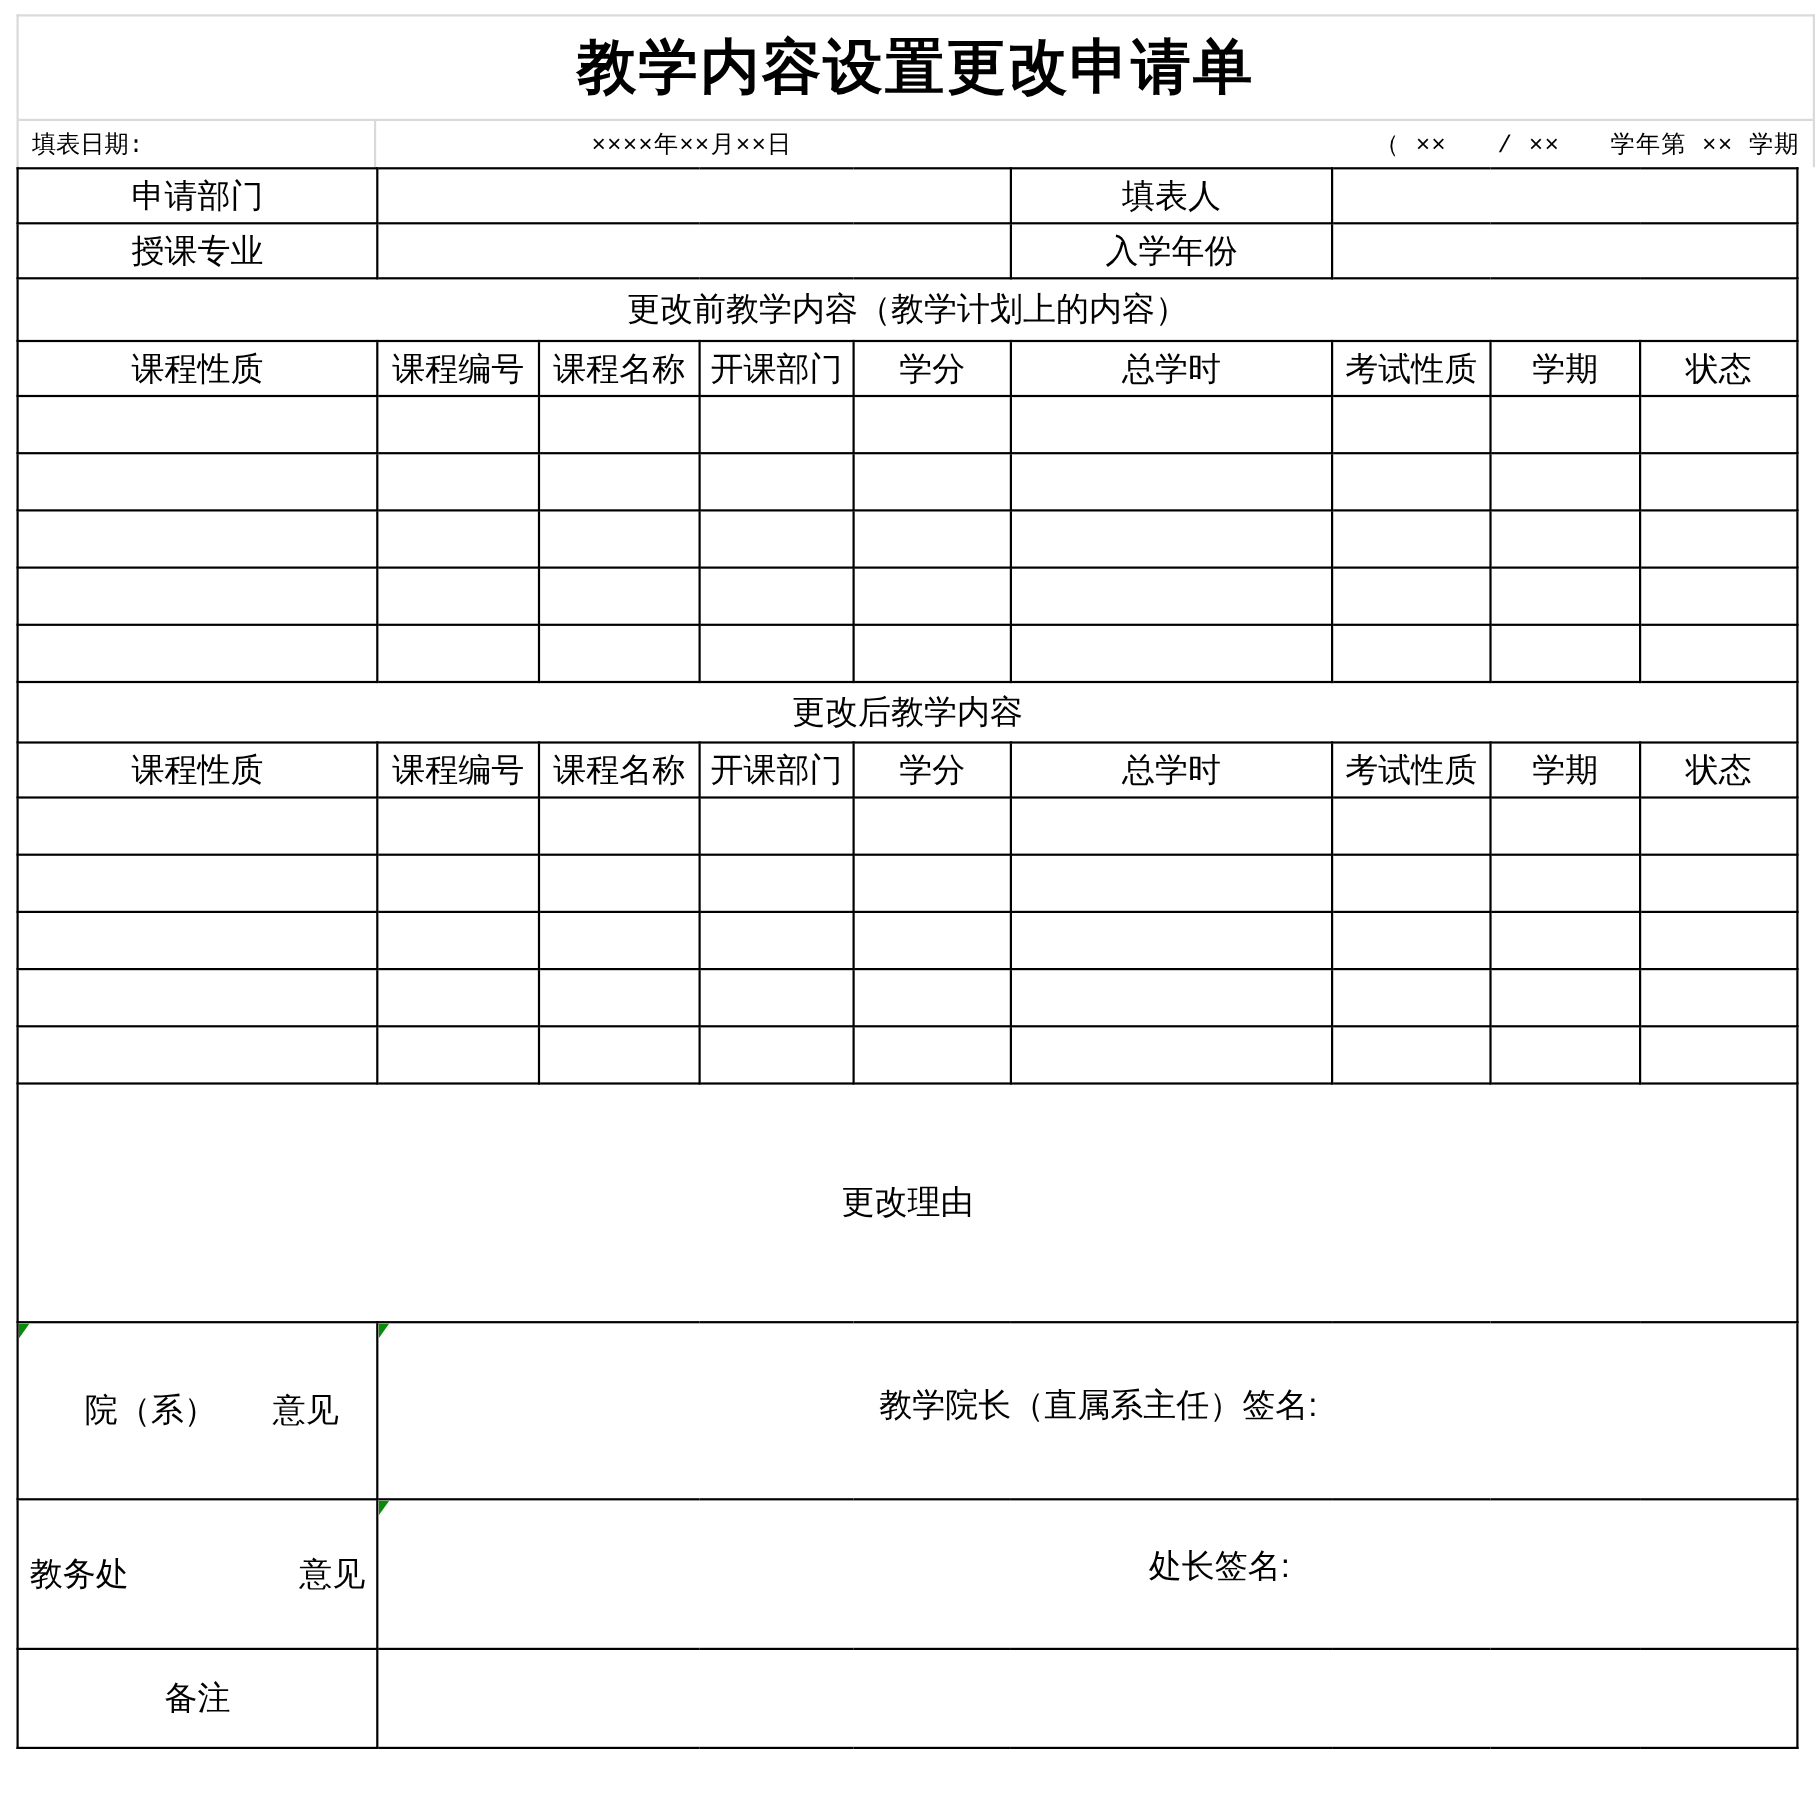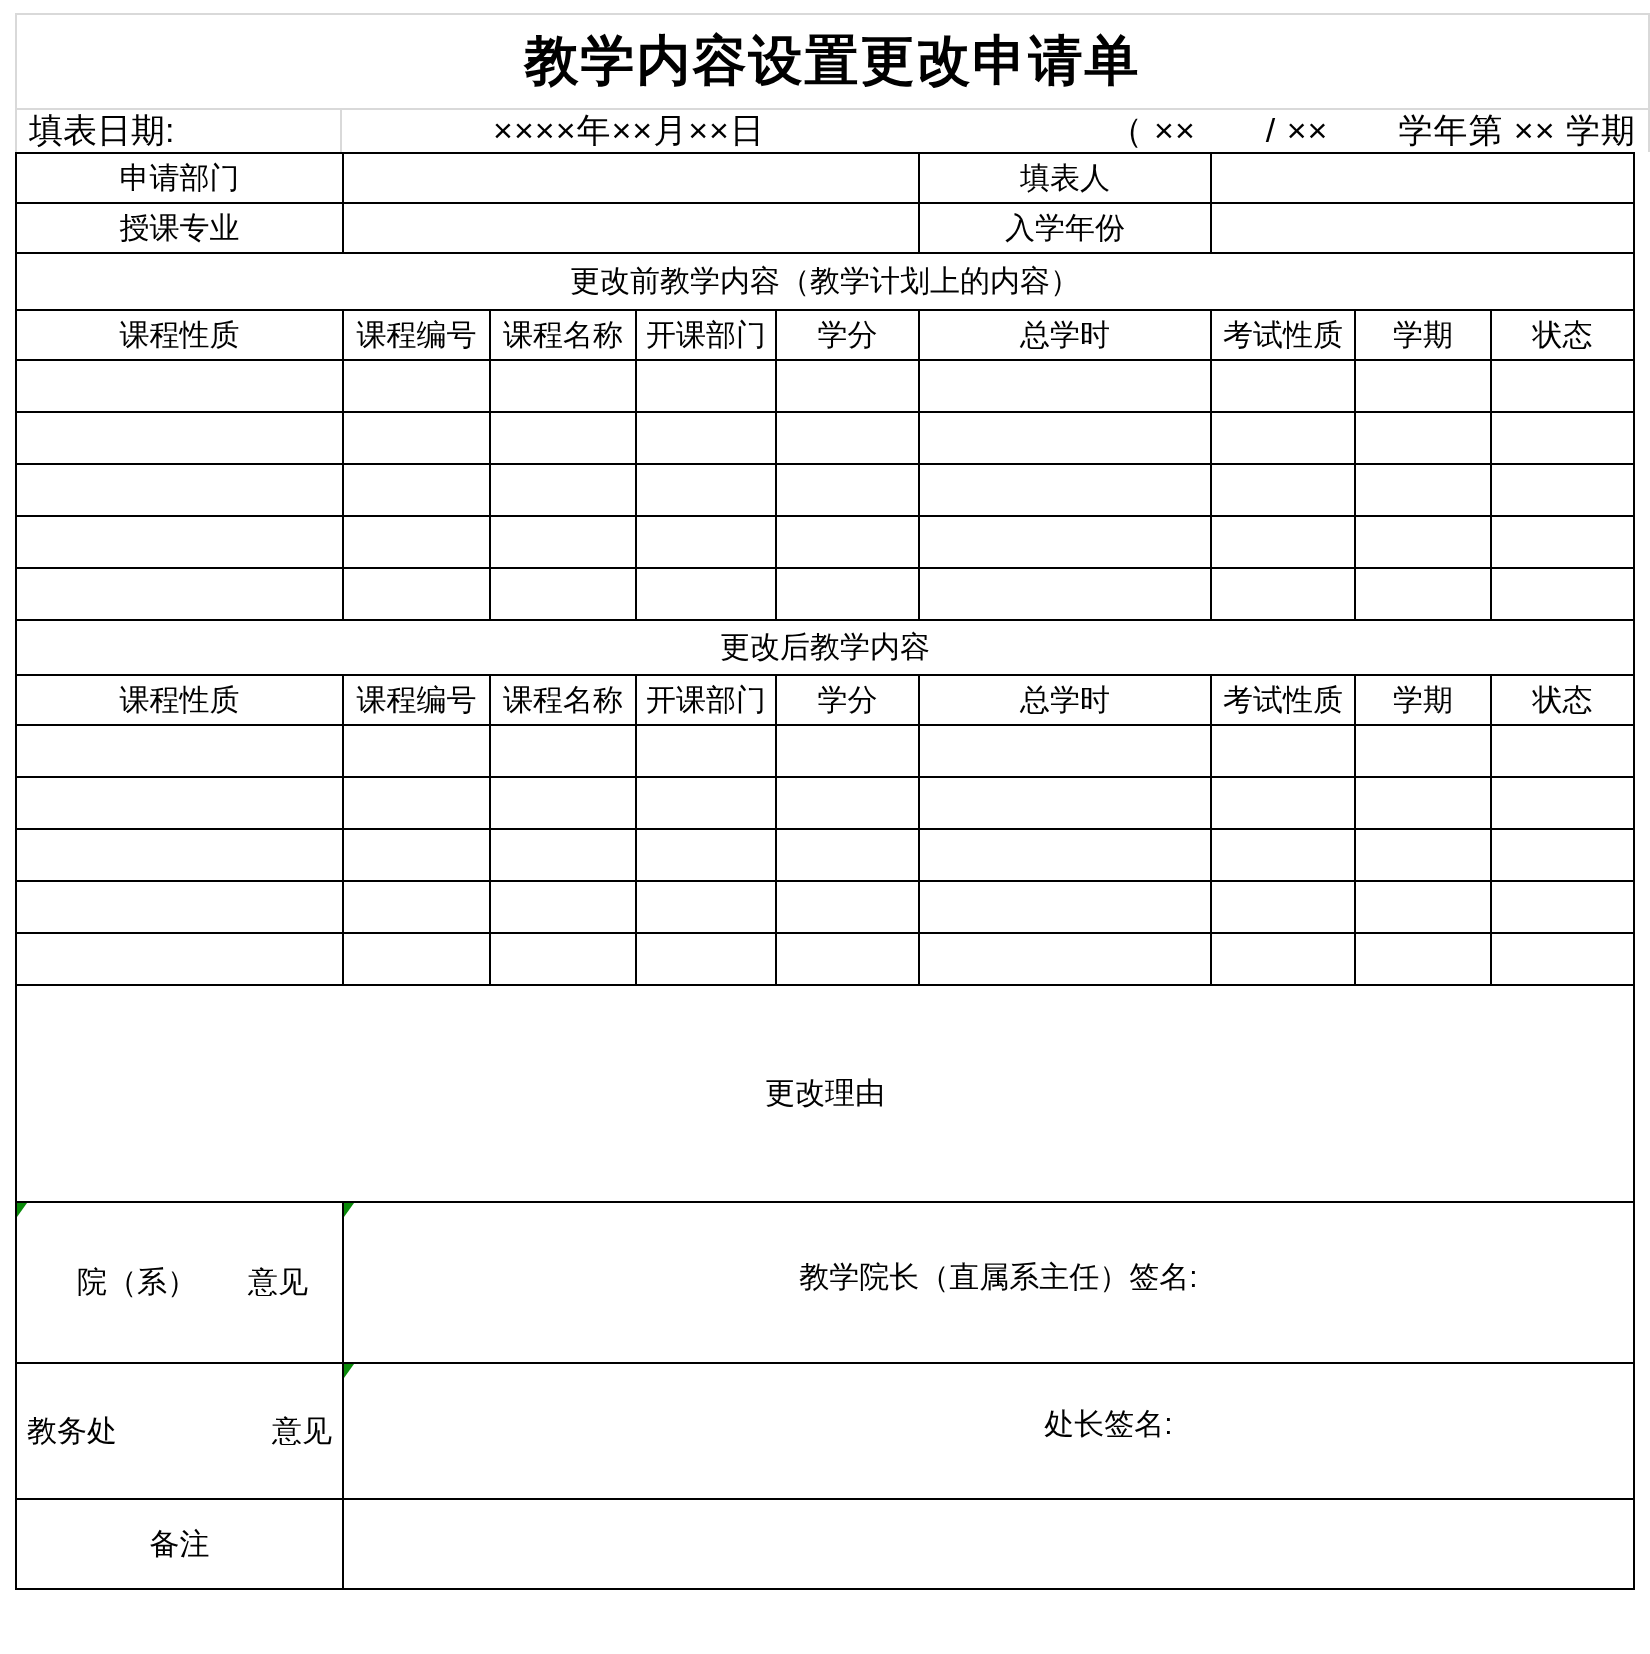--- a/index.html
+++ b/index.html
@@ -6,21 +6,21 @@
   html,body { width:1650px; height:1654px; background:#ffffff;
     font-family:"Liberation Sans","DejaVu Sans",sans-serif; color:#000; }
   .page { position:relative; width:1650px; height:1654px; background:#fff; overflow:hidden; }
 
   
   .top-block { position:absolute; left:15px; top:13px; width:1635px;
     border:2px solid #d9d9d9; border-bottom:none; background:#fff; }
   .title-row { height:95px; border-bottom:2px solid #d9d9d9;
     display:flex; align-items:center; justify-content:center; }
   .title-row .t { font-size:54px; font-weight:bold; letter-spacing:2px; }
-  .date-row { height:42px; display:flex; align-items:stretch; font-size:34px; }
+  .date-row { height:42px; display:flex; align-items:stretch; font-size:22px;font-family:Liberation Mono, monospace; }
   .date-label { width:325px; border-right:2px solid #d9d9d9;
     display:flex; align-items:center; padding-left:12px; }
   .date-value { width:574px; display:flex; align-items:center; justify-content:center; letter-spacing:1px; }
   .term-value { flex:1; display:flex; align-items:center; justify-content:flex-end;
     padding-right:12px; white-space:nowrap; letter-spacing:1px; }
 
   
   table.main { position:absolute; left:15px; top:152px; width:1618px;
     border-collapse:collapse; table-layout:fixed; }
   table.main td, table.main th { border:2px solid #000; font-size:30px;

